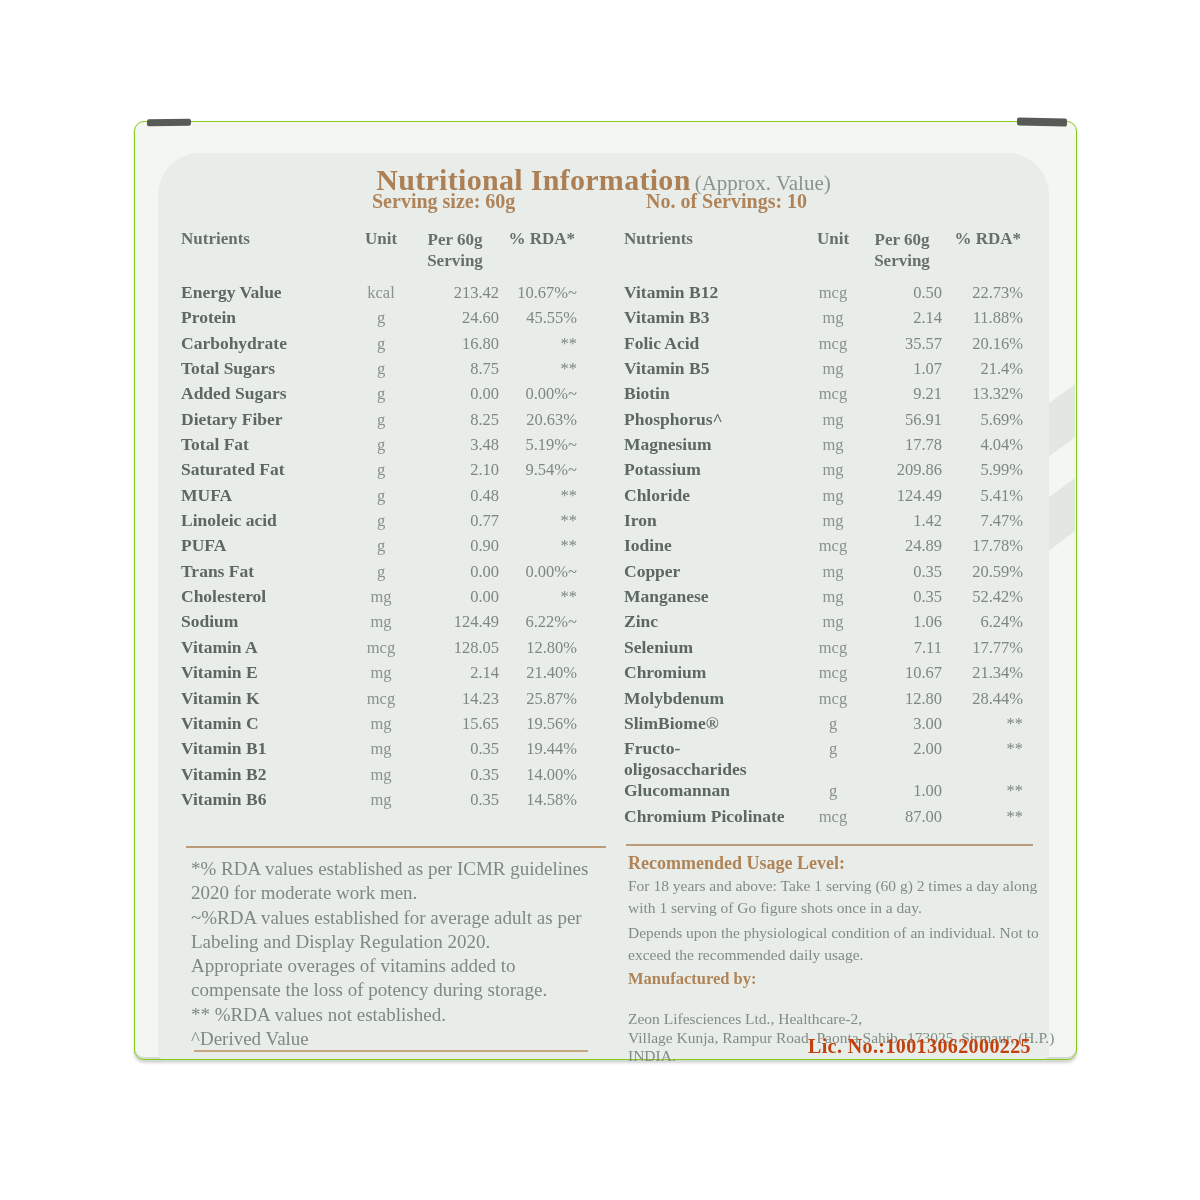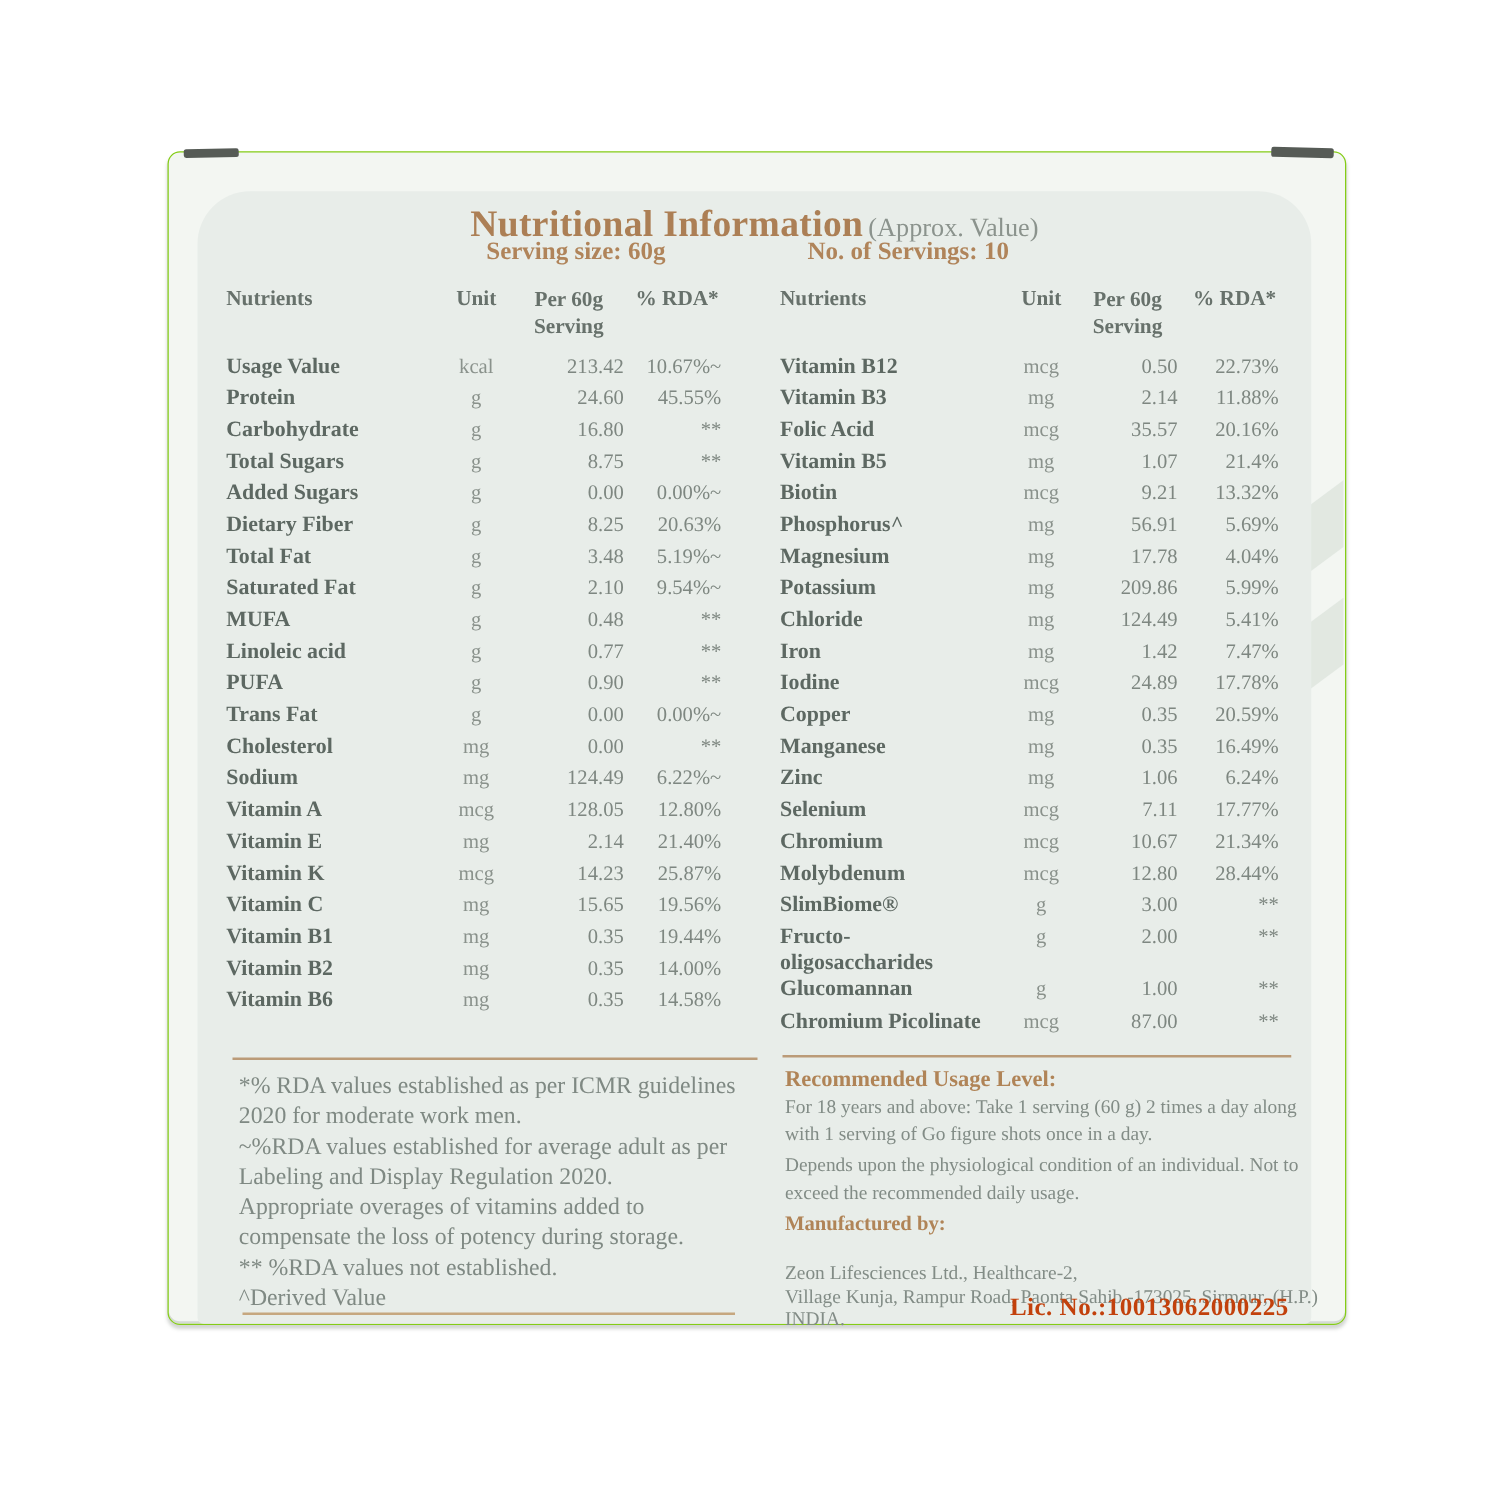--- a/index.html
+++ b/index.html
@@ -21,21 +21,21 @@
   .chevron-2{left:896px;top:356px;height:86px;clip-path:polygon(0 38%,100% 0,100% 62%,0 100%);}
   
   .panel{
     position:absolute;left:23px;top:31px;width:891px;height:906px;
     background:#e8ede9;border-radius:42px 42px 5px 5px;
   }
   
   .title-row{position:absolute;left:0;top:10px;width:100%;text-align:center;white-space:nowrap;}
   .title-main{font-size:30px;font-weight:bold;color:#ac7f55;letter-spacing:.3px;}
   .title-approx{font-size:21px;color:#8b938d;}
-  .serving-size{position:absolute;left:231px;top:37px;font-size:20px;font-weight:bold;color:#b0845a;}
+  .serving-size{position:absolute;left:214px;top:37px;font-size:20px;font-weight:bold;color:#b0845a;}
   .servings-count{position:absolute;left:488px;top:37px;font-size:20px;font-weight:bold;color:#b0845a;}
   
   .thead,.trow{display:grid;align-items:baseline;}
   .t-left  .thead,.t-left  .trow{grid-template-columns:170px 60px 88px 80px;}
   .t-right .thead,.t-right .trow{grid-template-columns:180px 58px 80px 83px;}
   .t-left{position:absolute;left:23px;top:76px;width:398px;}
   .t-right{position:absolute;left:466px;top:76px;width:401px;}
   .thead{color:#67716b;font-size:17px;font-weight:600;margin-bottom:7px;min-height:46px;align-items:start;}
   .h-unit{text-align:center;}
   .h-per{text-align:center;line-height:21px;}
@@ -80,21 +80,21 @@
 
     <div class="t-left">
       <div class="thead">
         <span class="h-name">Nutrients</span>
         <span class="h-unit">Unit</span>
         <span class="h-per">Per 60g Serving</span>
         <span class="h-rda">% RDA*</span>
       </div>
       <div class="rows">
           <div class="trow">
-            <span class="c-name">Usage Value</span>
+            <span class="c-name">Energy Value</span>
             <span class="c-unit">kcal</span>
             <span class="c-value">213.42</span>
             <span class="c-rda">10.67%~</span>
           </div>
           <div class="trow">
             <span class="c-name">Protein</span>
             <span class="c-unit">g</span>
             <span class="c-value">24.60</span>
             <span class="c-rda">45.55%</span>
           </div>
@@ -292,21 +292,21 @@
           <div class="trow">
             <span class="c-name">Copper</span>
             <span class="c-unit">mg</span>
             <span class="c-value">0.35</span>
             <span class="c-rda">20.59%</span>
           </div>
           <div class="trow">
             <span class="c-name">Manganese</span>
             <span class="c-unit">mg</span>
             <span class="c-value">0.35</span>
-            <span class="c-rda">16.49%</span>
+            <span class="c-rda">52.42%</span>
           </div>
           <div class="trow">
             <span class="c-name">Zinc</span>
             <span class="c-unit">mg</span>
             <span class="c-value">1.06</span>
             <span class="c-rda">6.24%</span>
           </div>
           <div class="trow">
             <span class="c-name">Selenium</span>
             <span class="c-unit">mcg</span>

